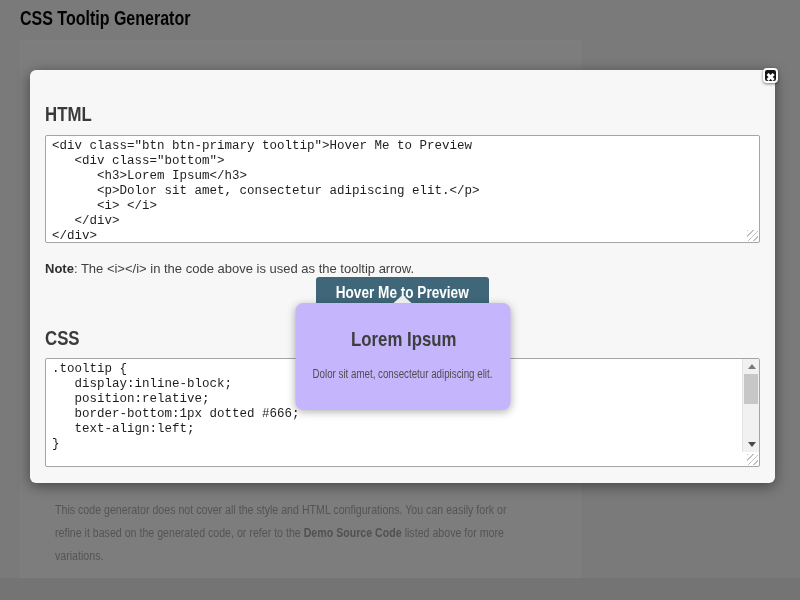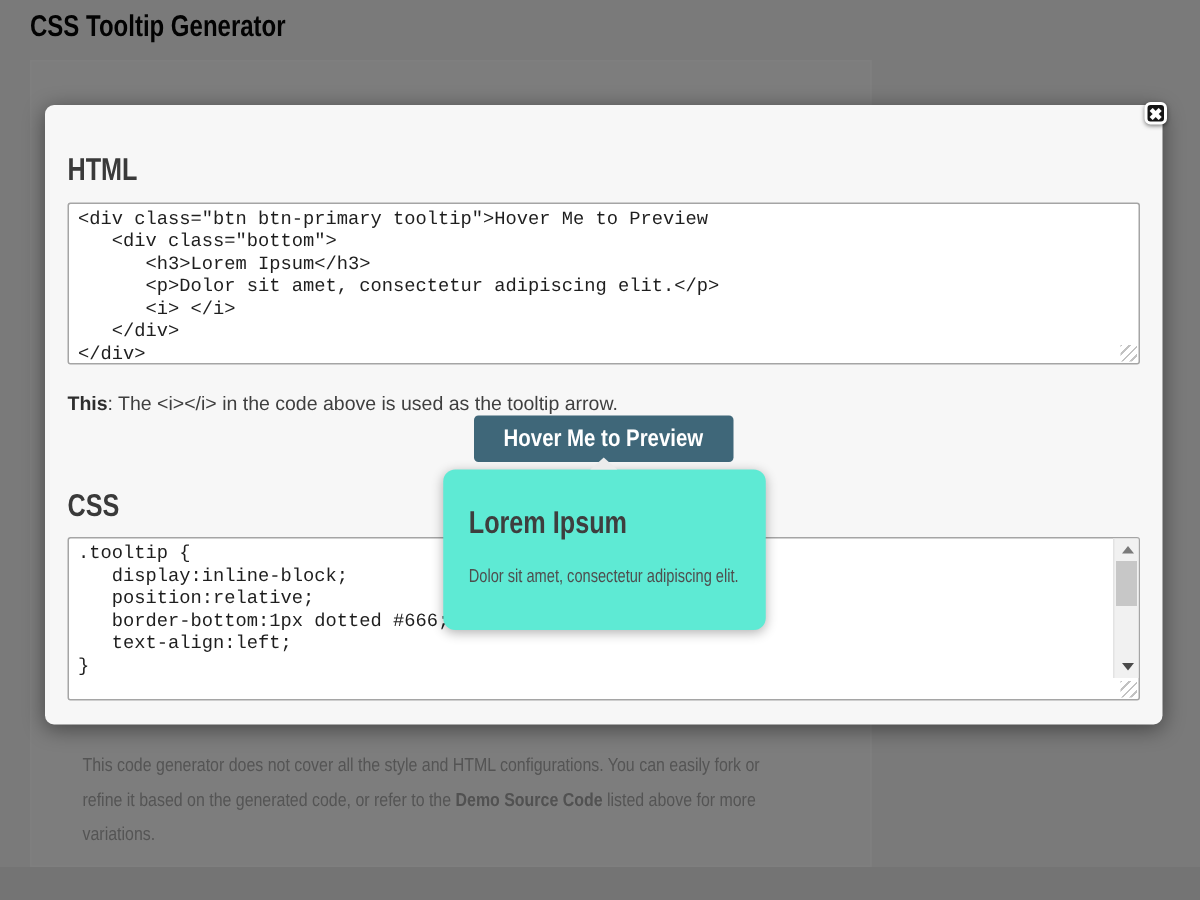--- a/index.html
+++ b/index.html
@@ -98,24 +98,24 @@
     display:inline-block; position:relative; min-width:144px; height:31px;
     background:#3f6779; border-radius:3px; cursor:pointer;
     padding:0 8px; vertical-align:top;
   }
   .hover-btn .lbl {
     display:block; color:#ffffff; font-size:16px; font-weight:bold;
     line-height:31px; transform:scaleX(0.85); transform-origin:50% 50%;
     white-space:nowrap;
   }
   .preview-tooltip {
-    position:absolute; top:36px; left:50%; transform:translateX(-50%);
-    width:215px; background:#5eead4; border-radius:8px;
+    position:absolute; top:26px; left:50%; transform:translateX(-50%);
+    width:215px; background:#c4b5fd; border-radius:8px;
     box-shadow:0 2px 8px rgba(0,0,0,0.3);
-    text-align:left; padding:24px 18px 28px 17px;
+    text-align:right; padding:24px 18px 28px 17px;
   }
   .tooltip-arrow {
     position:absolute; top:-8px; left:50%; transform:translateX(-50%);
     width:0; height:0;
     border-left:9px solid transparent; border-right:9px solid transparent;
     border-bottom:8px solid #ececec;
   }
   .preview-tooltip h3 {
     font-size:21px; line-height:24px; font-weight:bold; color:#3e3e3e;
     transform:scaleX(0.8); transform-origin:0 50%; white-space:nowrap;
@@ -154,21 +154,21 @@
     <textarea spellcheck="false" style="">&lt;div class="btn btn-primary tooltip"&gt;Hover Me to Preview
    &lt;div class="bottom"&gt;
       &lt;h3&gt;Lorem Ipsum&lt;/h3&gt;
       &lt;p&gt;Dolor sit amet, consectetur adipiscing elit.&lt;/p&gt;
       &lt;i&gt; &lt;/i&gt;
    &lt;/div&gt;
 &lt;/div&gt;</textarea>
     <div class="resize-grip"></div>
   </div>
 
-  <p class="note"><strong>This</strong><span>: The &lt;i&gt;&lt;/i&gt; in the code above is used as the tooltip arrow.</span></p>
+  <p class="note"><strong>Note</strong><span>: The &lt;i&gt;&lt;/i&gt; in the code above is used as the tooltip arrow.</span></p>
 
   <div class="preview">
     <div class="hover-btn">
       <span class="lbl">Hover Me to Preview</span>
       <div class="preview-tooltip">
         <div class="tooltip-arrow"></div>
         <h3>Lorem Ipsum</h3>
         <p>Dolor sit amet, consectetur adipiscing elit.</p>
       </div>
     </div>

